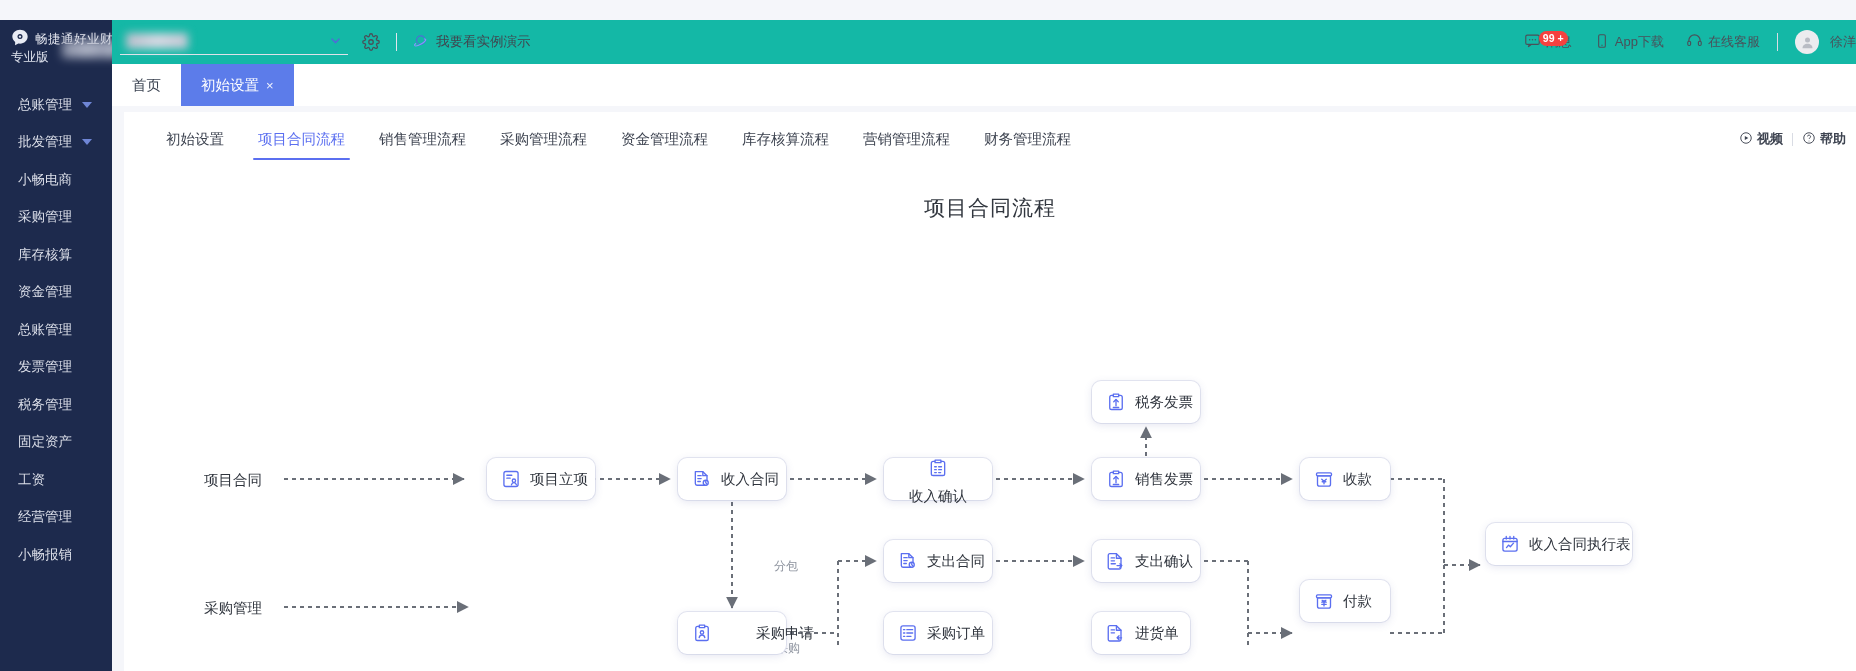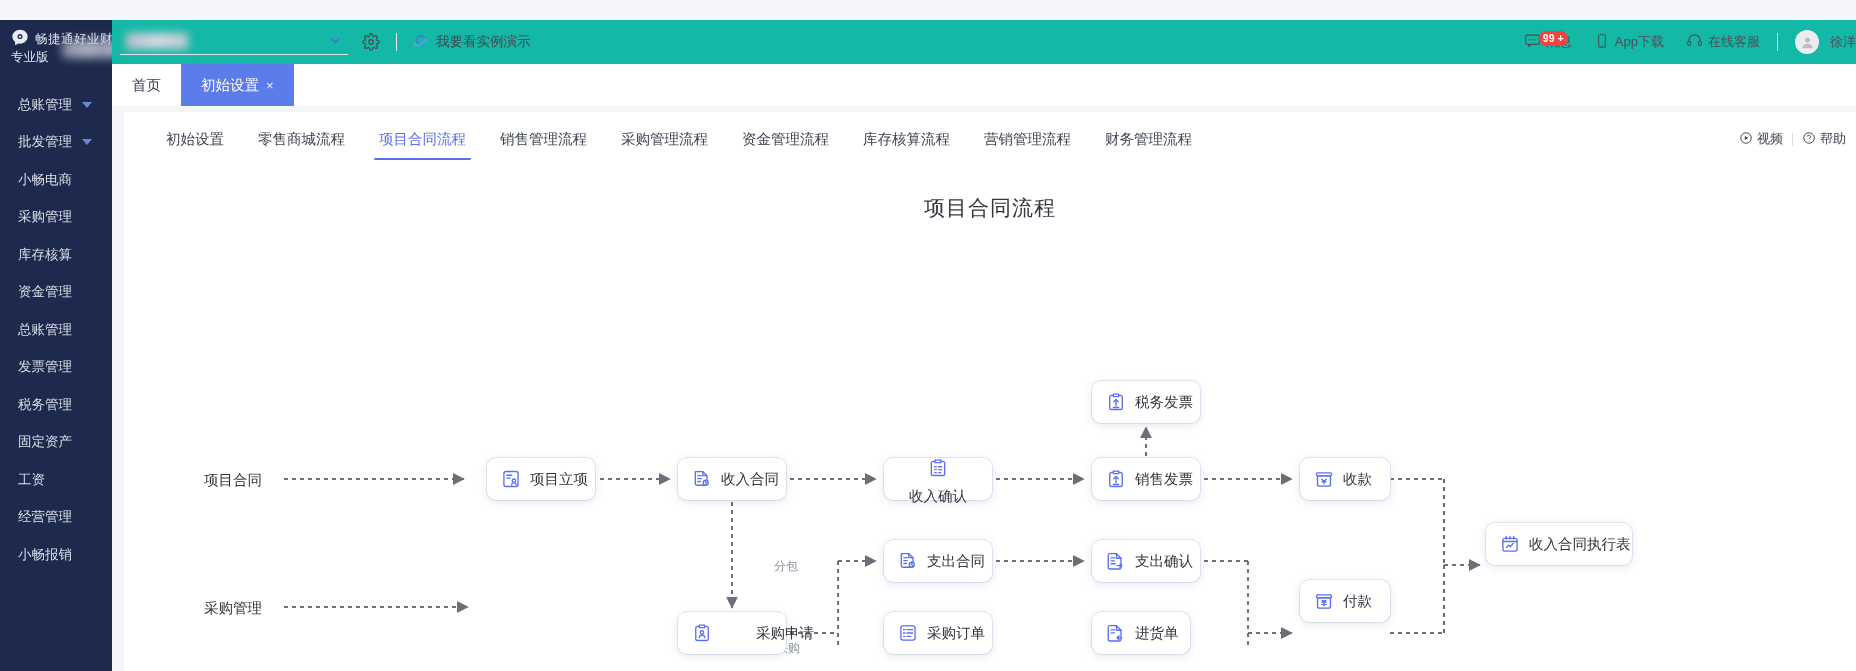--- a/index.html
+++ b/index.html
@@ -115,21 +115,21 @@
     display: flex; align-items: center; cursor: pointer; position: relative;
     white-space: nowrap;
   }
   .stab.active { color: #5b6ff0; }
   .stab.active::after {
     content: ""; position: absolute; left: 12px; right: 12px; bottom: 6px;
     height: 2.5px; background: #5b6ff0; border-radius: 2px;
   }
   .subtabs-right {
     position: absolute; right: 10px; display: flex; align-items: center;
-    gap: 6px; font-size: 13px; color: #3d4350;
+    gap: 6px; font-size: 13px; color: #3d4350; font-weight: bold;
   }
   .srt { display: flex; align-items: center; gap: 4px; cursor: pointer; }
   .srt-div { width: 1px; height: 13px; background: #d9dce4; margin: 0 3px; }
 
   .flow-title {
     text-align: center; font-size: 21px; color: #32373f; letter-spacing: 1px;
     margin-top: 28px; font-weight: 400;
   }
 
   
@@ -307,21 +307,20 @@
         <span>初始设置</span>
         <span class="x">×</span>
       </div>
     </div>
 
   <main class="content">
 
     <div class="subtabs">
       <div id="stabs" style="display:flex;align-items:center;">
           <div class="stab">初始设置</div>
-          <div class="stab">零售商城流程</div>
           <div class="stab active">项目合同流程</div>
           <div class="stab">销售管理流程</div>
           <div class="stab">采购管理流程</div>
           <div class="stab">资金管理流程</div>
           <div class="stab">库存核算流程</div>
           <div class="stab">营销管理流程</div>
           <div class="stab">财务管理流程</div>
         </div>
       <div class="subtabs-right">
         <span class="srt">

